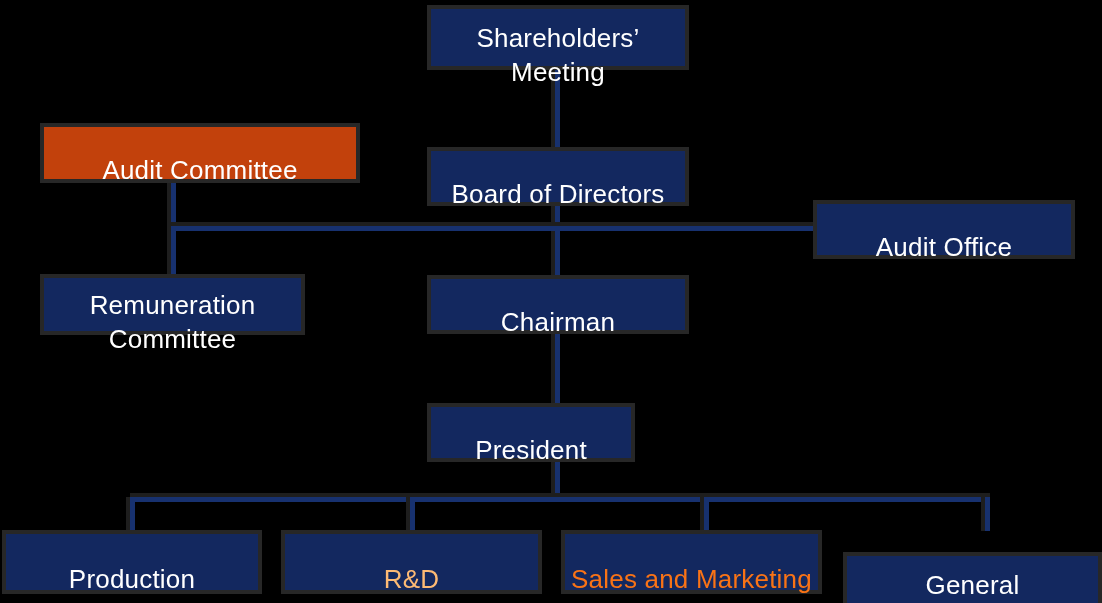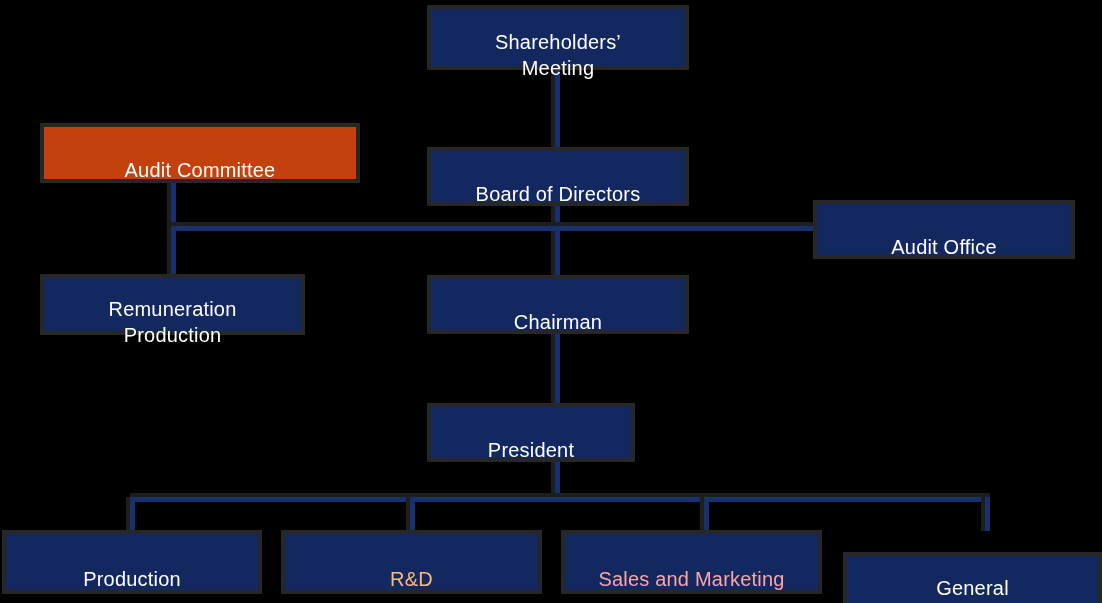--- a/index.html
+++ b/index.html
@@ -17,21 +17,21 @@
   .node {
     position: absolute;
     box-sizing: border-box;
     display: flex;
     align-items: center;
     justify-content: center;
     text-align: center;
   }
   .node-label {
     color: #ffffff;
-    font-size: 20px;
+    font-size: 26px;
     line-height: 1.28;
     white-space: pre-line;
     letter-spacing: 0.2px;
     margin-top: 36px;
   }
   .connector {
     position: absolute;
   }
 </style>
 </head>
@@ -57,34 +57,34 @@
       <span class="node-label" style="color: rgb(255, 255, 255);">Audit Committee</span>
     </div>
     <div class="node" style="left: 427px; top: 147px; width: 262px; height: 59px; background: rgb(19, 40, 95); border: 4px solid rgb(39, 39, 39);">
       <span class="node-label" style="color: rgb(255, 255, 255);">Board of Directors</span>
     </div>
     <div class="node" style="left: 813px; top: 200px; width: 262px; height: 59px; background: rgb(19, 40, 95); border: 4px solid rgb(39, 39, 39);">
       <span class="node-label" style="color: rgb(255, 255, 255);">Audit Office</span>
     </div>
     <div class="node" style="left: 40px; top: 274px; width: 265px; height: 61px; background: rgb(19, 40, 95); border: 4px solid rgb(39, 39, 39);">
       <span class="node-label" style="color: rgb(255, 255, 255);">Remuneration
-Production</span>
+Committee</span>
     </div>
     <div class="node" style="left: 427px; top: 275px; width: 262px; height: 59px; background: rgb(19, 40, 95); border: 4px solid rgb(39, 39, 39);">
       <span class="node-label" style="color: rgb(255, 255, 255);">Chairman</span>
     </div>
     <div class="node" style="left: 427px; top: 403px; width: 208px; height: 59px; background: rgb(19, 40, 95); border: 4px solid rgb(39, 39, 39);">
       <span class="node-label" style="color: rgb(255, 255, 255);">President</span>
     </div>
     <div class="node" style="left: 2px; top: 530px; width: 260px; height: 64px; background: rgb(19, 40, 95); border: 4px solid rgb(39, 39, 39);">
       <span class="node-label" style="color: rgb(255, 255, 255);">Production</span>
     </div>
     <div class="node" style="left: 281px; top: 530px; width: 261px; height: 64px; background: rgb(19, 40, 95); border: 4px solid rgb(39, 39, 39);">
       <span class="node-label" style="color: #fdba74;">R&amp;D</span>
     </div>
     <div class="node" style="left: 561px; top: 530px; width: 261px; height: 64px; background: rgb(19, 40, 95); border: 4px solid rgb(39, 39, 39);">
-      <span class="node-label" style="color: #fca5a5; text-align: center;">Sales and Marketing</span>
+      <span class="node-label" style="color: #f97316; text-align: center;">Sales and Marketing</span>
     </div>
     <div class="node" style="left: 843px; top: 552px; width: 259px; height: 64px; background: rgb(19, 40, 95); border: 4px solid rgb(39, 39, 39);">
       <span class="node-label" style="color: rgb(255, 255, 255);">General
 Administration</span>
     </div>
   </div>
 
 </body></html>

